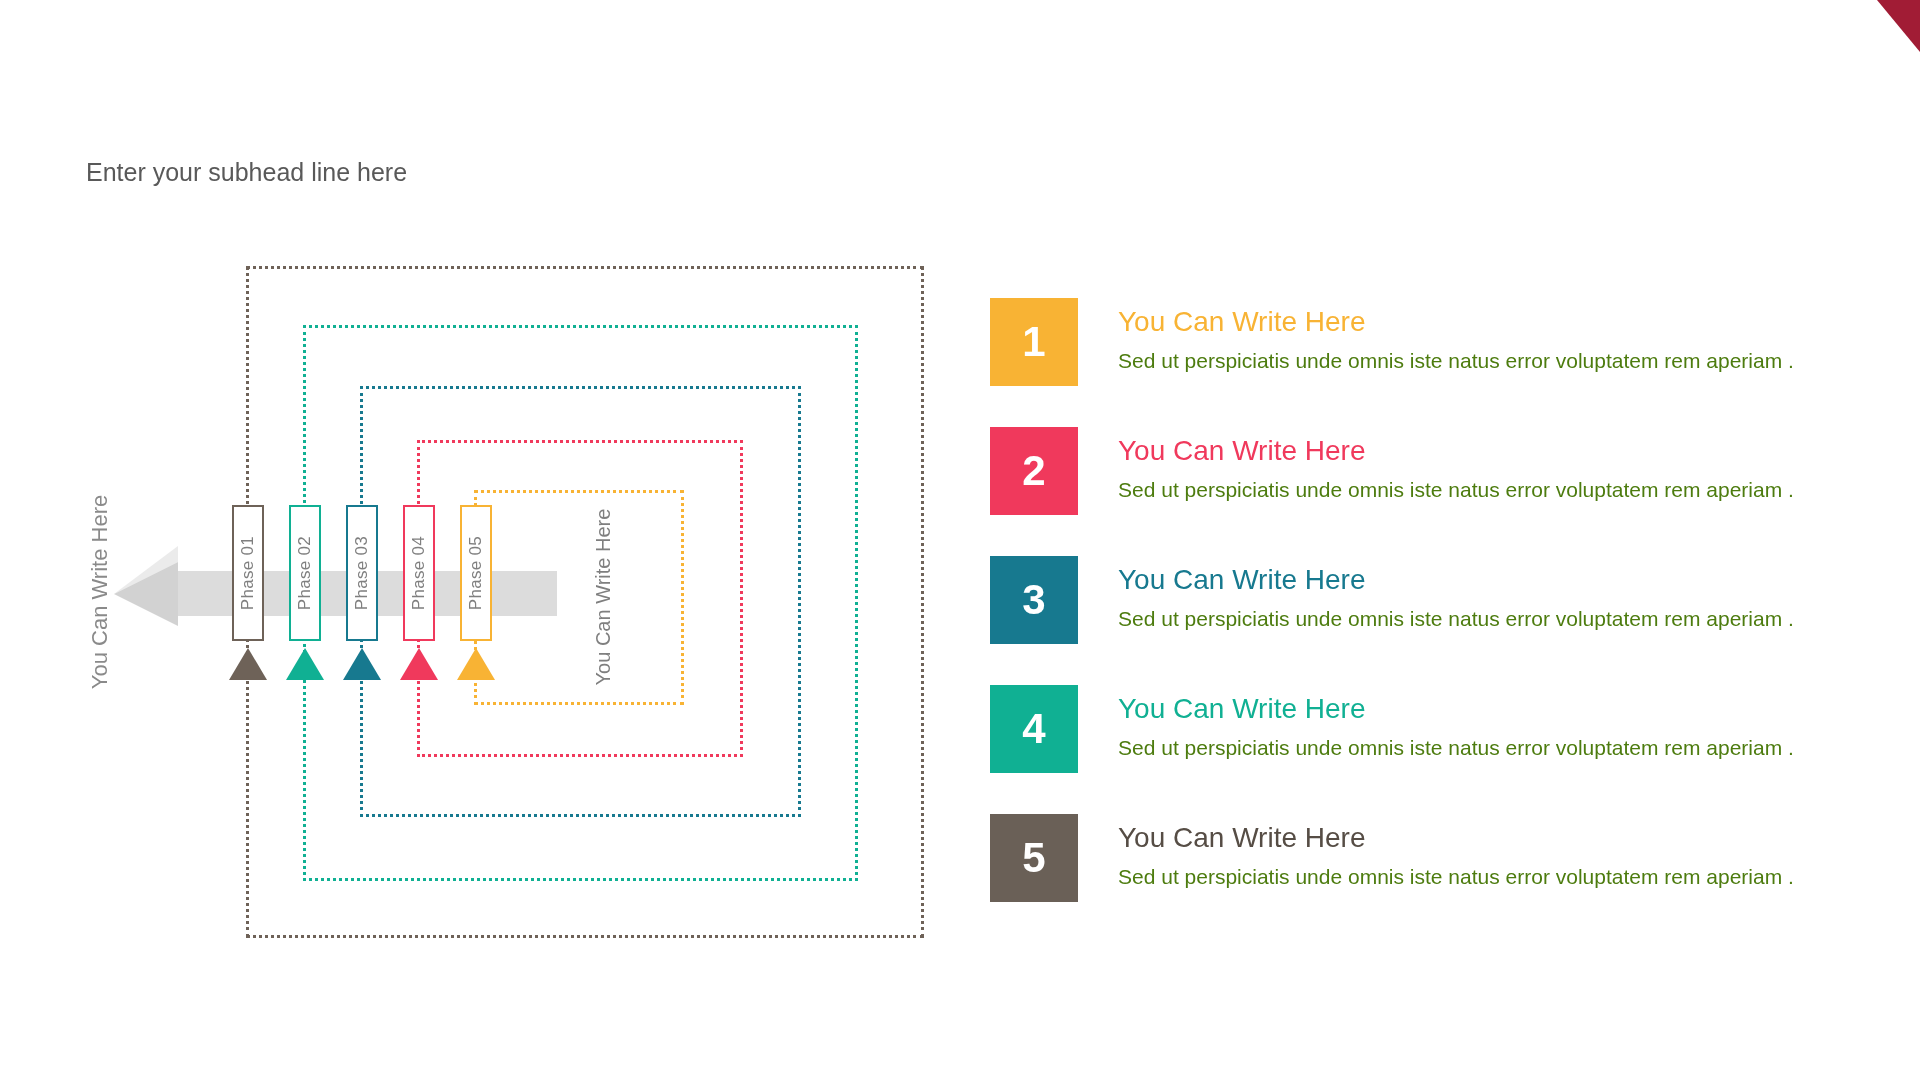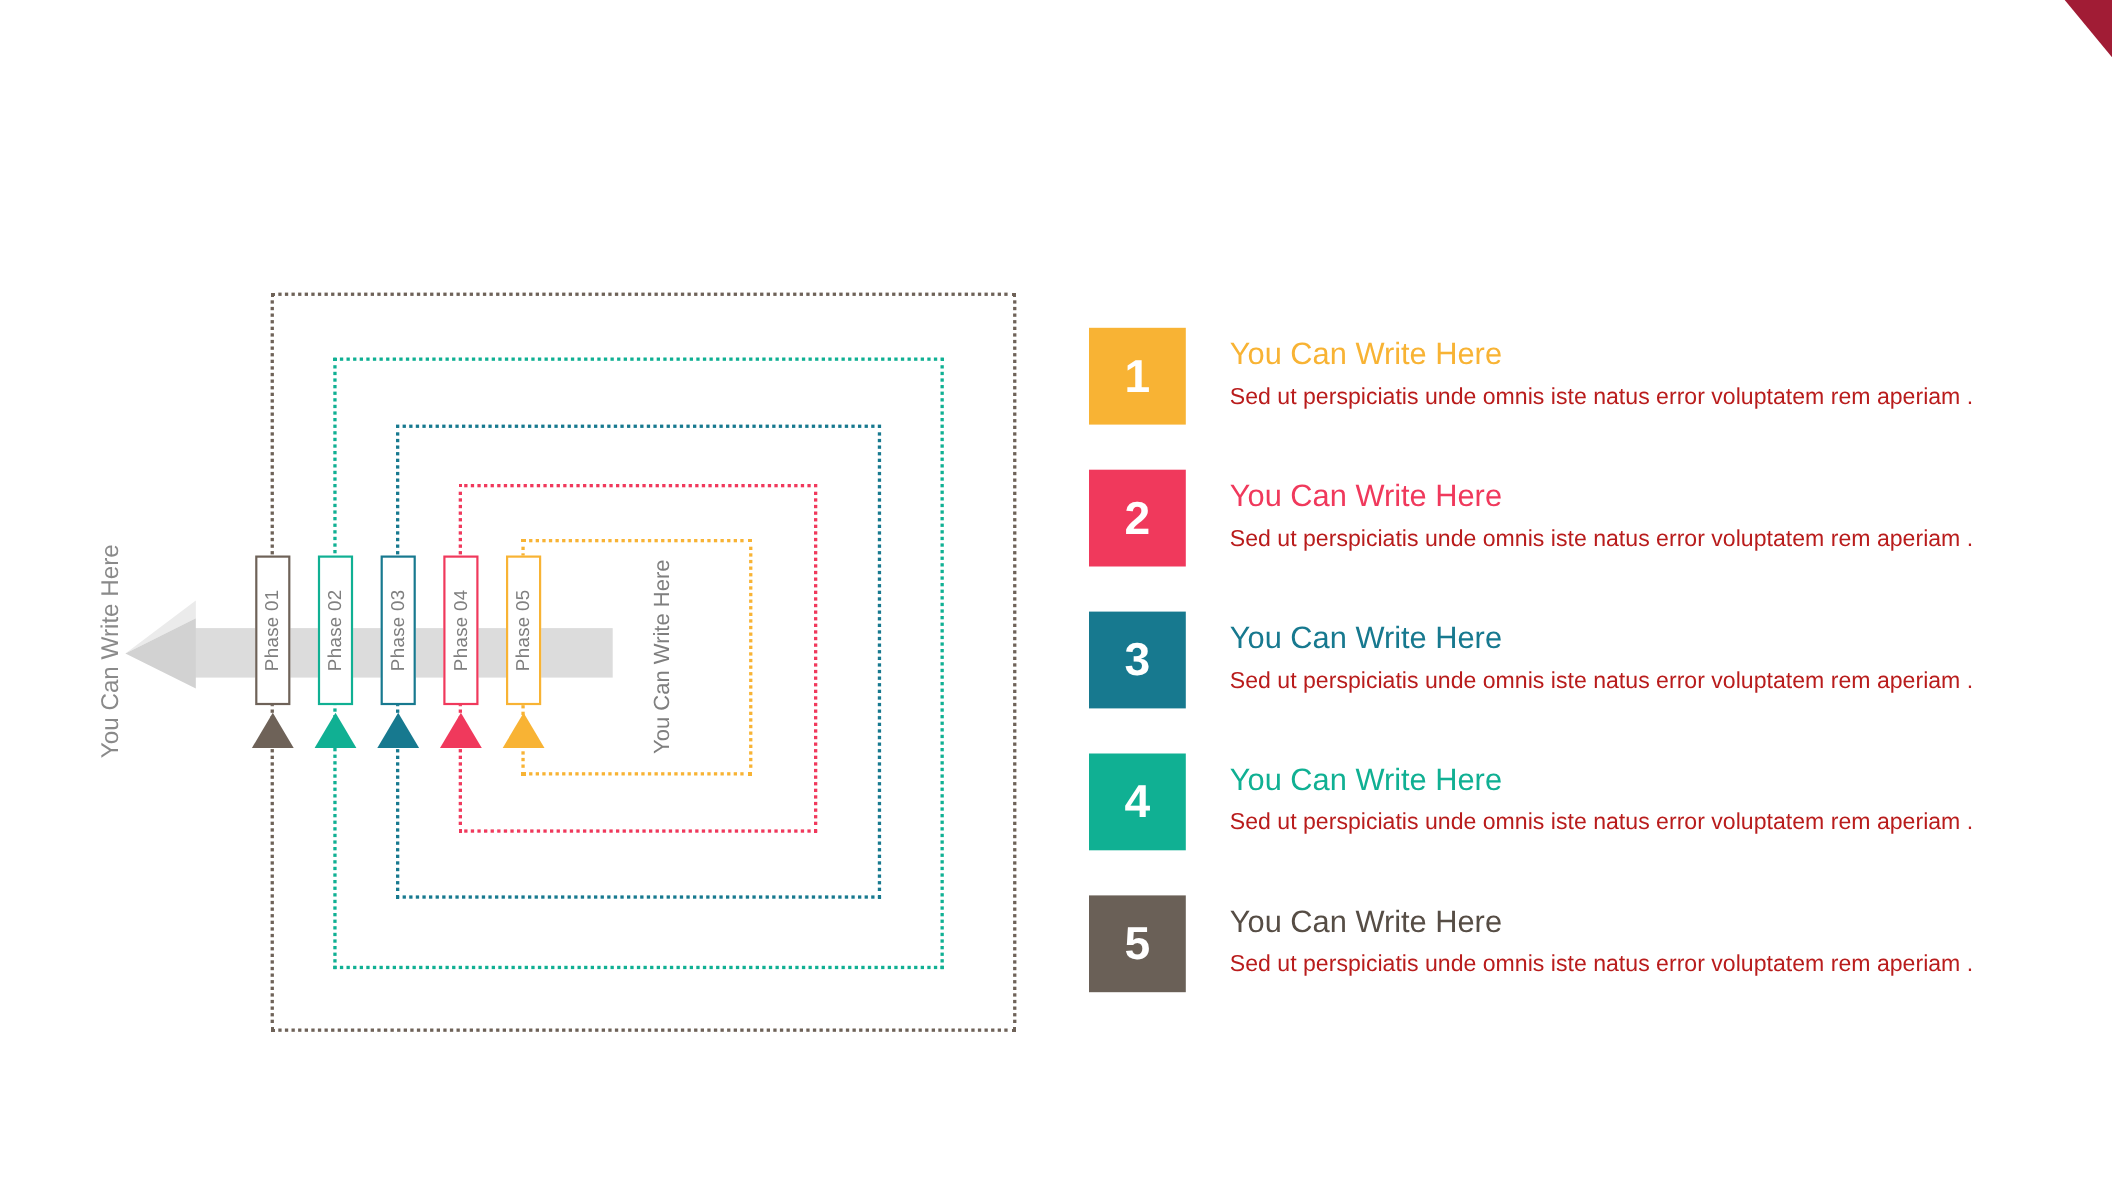--- a/index.html
+++ b/index.html
@@ -26,31 +26,32 @@
           color:#8a8a8a;z-index:4;}
   .vlabel.axis{left:100px;top:592px;font-size:22px;}
   .vlabel.center{left:603px;top:597px;font-size:20px;color:#7f7f7f;}
 
   
   .item{position:absolute;left:990px;display:flex;align-items:flex-start;}
   .num{width:88px;height:88px;display:flex;align-items:center;justify-content:center;
        color:#ffffff;font-size:42px;font-weight:700;flex:0 0 88px;}
   .itext{margin-left:40px;}
   .ihead{font-size:28px;font-weight:500;margin-top:8px;white-space:nowrap;}
-  .ibody{font-size:21px;color:#b91c1c;margin-top:11px;white-space:nowrap;}
+  .ibody{font-size:21px;color:#4d7c0f;margin-top:11px;white-space:nowrap;}
 </style>
 </head>
 <body>
 
 <div class="canvas">
 
   <svg class="corner" width="45" height="52" viewBox="0 0 45 52">
     <polygon points="2,0 45,0 45,52" fill="#A11C35"></polygon>
   </svg>
 
+  <div class="subtitle">Enter your subhead line here</div>
 
   <div>
 
     <div class="vlabel axis">You Can Write Here</div>
 
     <div class="sq" style="left: 246px; top: 266px; width: 678px; height: 672px; border-color: rgb(110, 98, 88);"></div>
     <div class="sq" style="left: 303px; top: 325px; width: 555px; height: 556px; border-color: rgb(16, 176, 147);"></div>
     <div class="sq" style="left: 360px; top: 386px; width: 441px; height: 431px; border-color: rgb(23, 121, 143);"></div>
     <div class="sq" style="left: 417px; top: 440px; width: 326px; height: 317px; border-color: rgb(240, 57, 92);"></div>
     <div class="sq" style="left: 474px; top: 490px; width: 210px; height: 215px; border-color: rgb(248, 179, 52);"></div>

